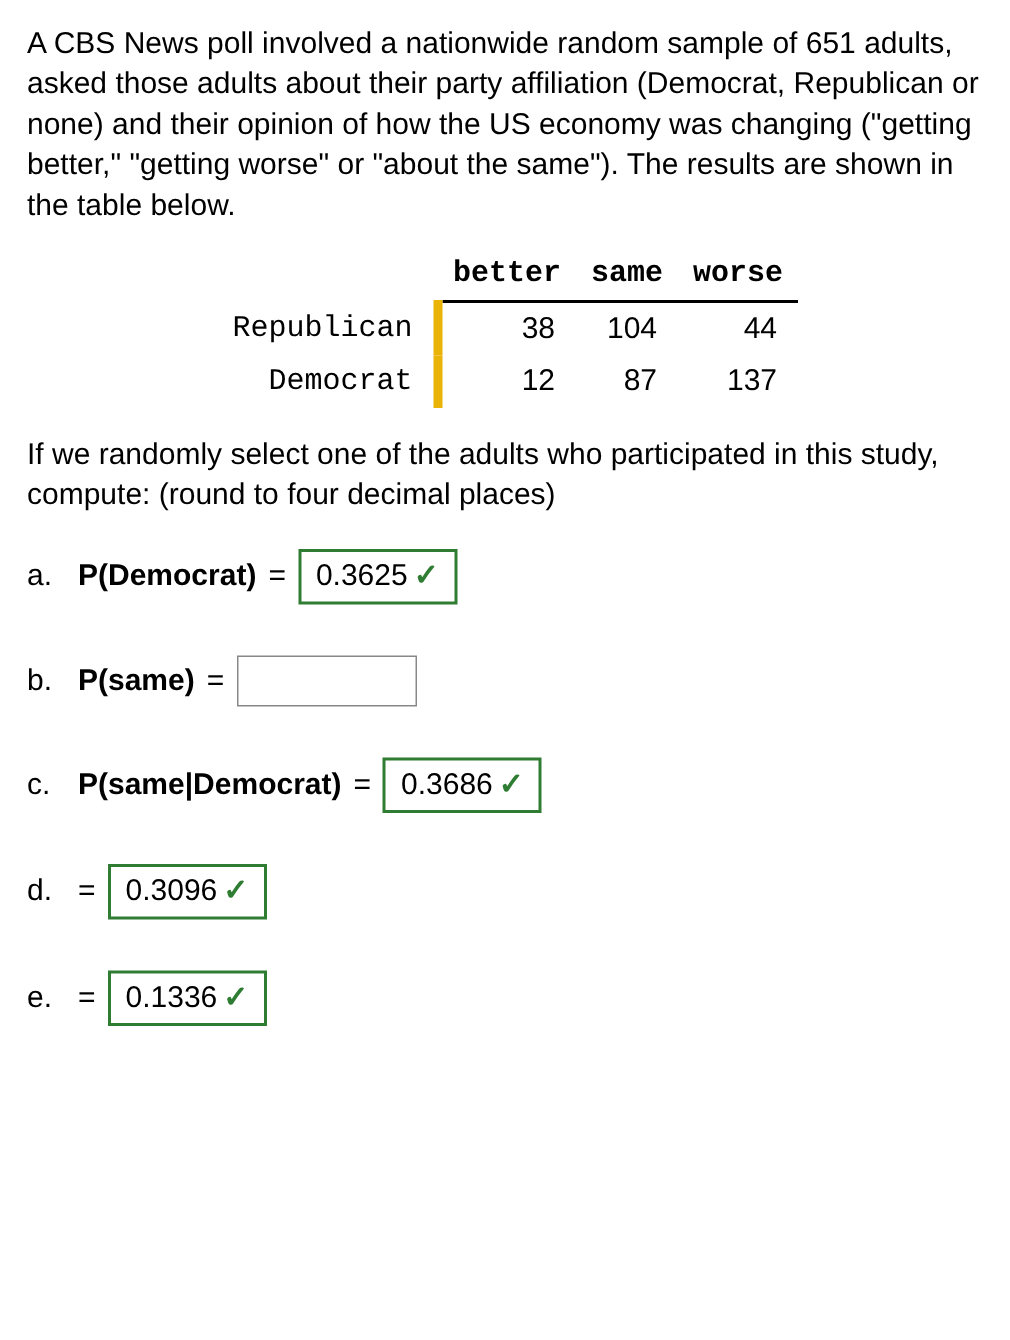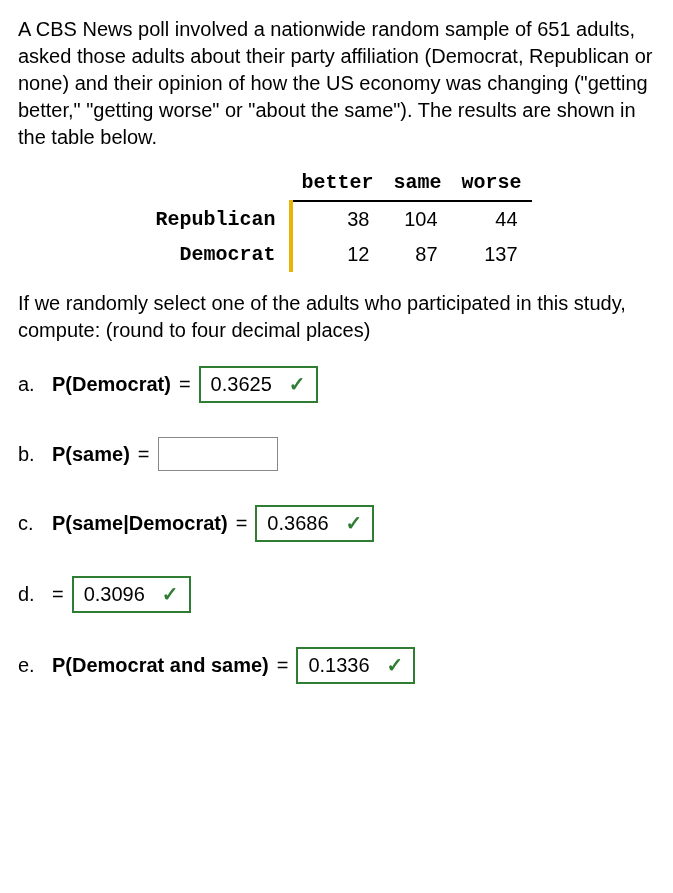--- a/index.html
+++ b/index.html
@@ -25,42 +25,42 @@
     .data-table thead th {
       font-weight: bold;
       border-bottom: 2px solid #000;
       text-align: center;
       padding-left: 10px;
       padding-right: 10px;
       margin-top: 48px;
     }
     .data-table thead th:first-child { border-bottom: none; }
     .rowlabel {
-      font-weight: bold;
+      font-weight: normal;
       font-family: "Courier New", monospace;
       font-size: 21px;
-      border-right: 4px solid #eab308;
+      border-right: 6px solid #eab308;
       padding-right: 12px;
     }
     .mono-head { font-family: "Courier New", monospace; font-size: 21px; }
     .prompt2 { margin-bottom: 22px; }
     .qrow {
       display: flex;
       align-items: center;
       gap: 8px;
       margin-bottom: 34px;
       font-size: 20px;
     }
     .qletter { width: 26px; font-weight: normal; }
     .qlabel { font-weight: bold; }
     .eq { font-weight: normal; }
     .ans-box {
       display: inline-flex;
       align-items: center;
-      gap: 17px;
+      gap: 4px;
       border: 2px solid #2e7d32;
       padding: 3px 10px;
       font-size: 20px;
       min-height: 34px;
     }
     .ans-box.empty {
       border: 1.5px solid #888;
       min-width: 120px;
       height: 32px;
       padding: 0 6px;
@@ -136,19 +136,18 @@
   <span class="qletter">d.</span>
   <span class="eq">=</span>
   <span class="ans-box">
     <span>0.3096</span>
     <span class="check">✓</span>
   </span>
 </div>
 
 <div class="qrow" style="margin-bottom:0">
   <span class="qletter">e.</span>
-  <span class="qlabel">P(Democrat and same)</span>
   <span class="eq">=</span>
   <span class="ans-box">
     <span>0.1336</span>
     <span class="check">✓</span>
   </span>
 </div>
 
 </body></html>

